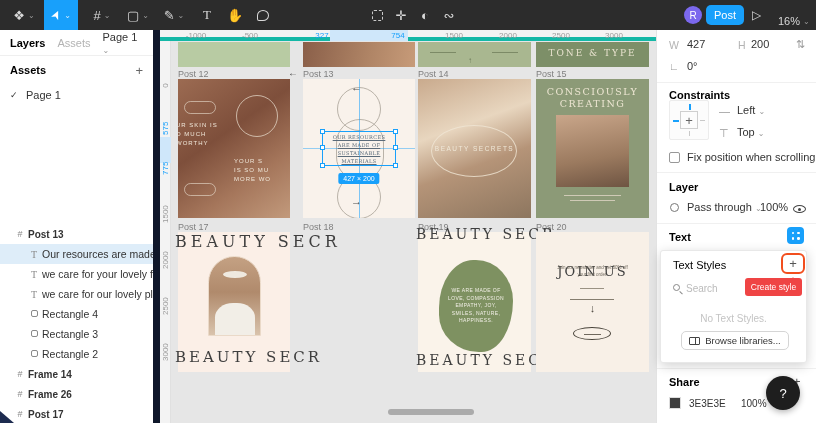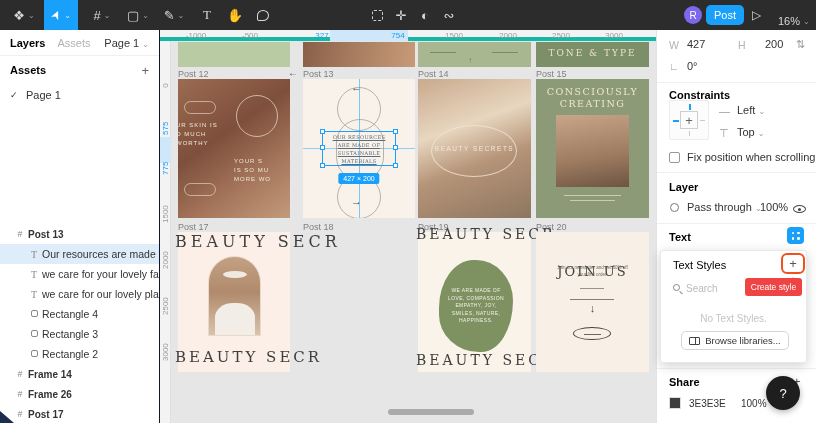--- a/index.html
+++ b/index.html
@@ -15,21 +15,21 @@
   .tbtn.active { background:#18A0FB; color:#fff; }
   .cursor-glyph { display:inline-block; transform:rotate(-65deg); font-size:12px; }
   .dashed-sq { width:11px; height:11px; border:1px dashed #c9c9c9; border-radius:2px; }
   .bubble { width:12px; height:11px; border:1.3px solid #d9d9d9; border-radius:50% 50% 50% 2px; }
   .share-btn { position:absolute; left:706px; top:5px; width:38px; height:20px; background:#18A0FB; color:#fff; font-size:11px; border:none; border-radius:5px; cursor:pointer; }
   .avatar { position:absolute; left:684px; top:6px; width:18px; height:18px; border-radius:50%; background:#7B68EE; color:#fff; font-size:10px; display:flex; align-items:center; justify-content:center; }
   .zoom-ctl { position:absolute; left:778px; top:0; height:42px; display:flex; align-items:center; color:#d9d9d9; font-size:11px; cursor:pointer; }
   .present { position:absolute; left:752px; top:0; height:30px; display:flex; align-items:center; color:#d9d9d9; font-size:12px; cursor:pointer; }
 
   
-  .left-panel { position:absolute; left:0; top:30px; width:160px; height:393px; background:#fff; border-right:1px solid #0f172a; z-index:20; }
+  .left-panel { position:absolute; left:0; top:30px; width:160px; height:393px; background:#fff; border-right:7px solid #0f172a; z-index:20; }
   .lp-tabs { height:26px; display:flex; align-items:center; padding:0 10px; border-bottom:1px solid #EFEFEF; font-size:11px; }
   .lp-tab { margin-right:12px; cursor:pointer; }
   .lp-tab.on { color:#000; font-weight:bold; }
   .lp-tab.off { color:#B3B3B3; }
   .lp-pagesel { margin-left:auto; color:#333; cursor:pointer; }
   .lp-pagesel .chev { font-size:8px; color:#999; }
   .lp-pages-hdr { height:28px; display:flex; align-items:center; padding:0 10px; font-size:11px; font-weight:bold; color:#000; }
   .lp-plus { margin-left:auto; color:#666; font-size:13px; font-weight:normal; cursor:pointer; }
   .lp-page-item { height:22px; display:flex; align-items:center; padding:0 10px; font-size:11px; color:#333; cursor:pointer; }
   .lp-page-item .check { width:16px; font-size:9px; color:#333; }
@@ -400,21 +400,21 @@
         </div>
     </div>
 
     <div class="scrollbar-h"></div>
   </main>
 
   <aside class="right-panel">
     <span class="abs rp-lab" style="left:12px;top:9px">W</span>
     <span class="abs" style="left:30px;top:8px">427</span>
     <span class="abs rp-lab" style="left:81px;top:9px">H</span>
-    <span class="abs" style="left:108px;top:8px">200</span>
+    <span class="abs" style="left:94px;top:8px">200</span>
     <span class="abs" style="left:139px;top:8px;color:#999;font-size:11px">⇅</span>
     <span class="abs" style="left:12px;top:31px;color:#999;font-size:10px">∟</span>
     <span class="abs" style="left:30px;top:30px">0°</span>
     <div class="rp-divider" style="top:52px"></div>
 
     <span class="rp-hdr" style="left:12px;top:59px">Constraints</span>
     <div class="cw-box">
       <div class="cw-inner"></div>
       <div class="cw-cross">+</div>
       <span class="cw-tick" style="left:19px;top:3px;width:2px;height:6px"></span>

